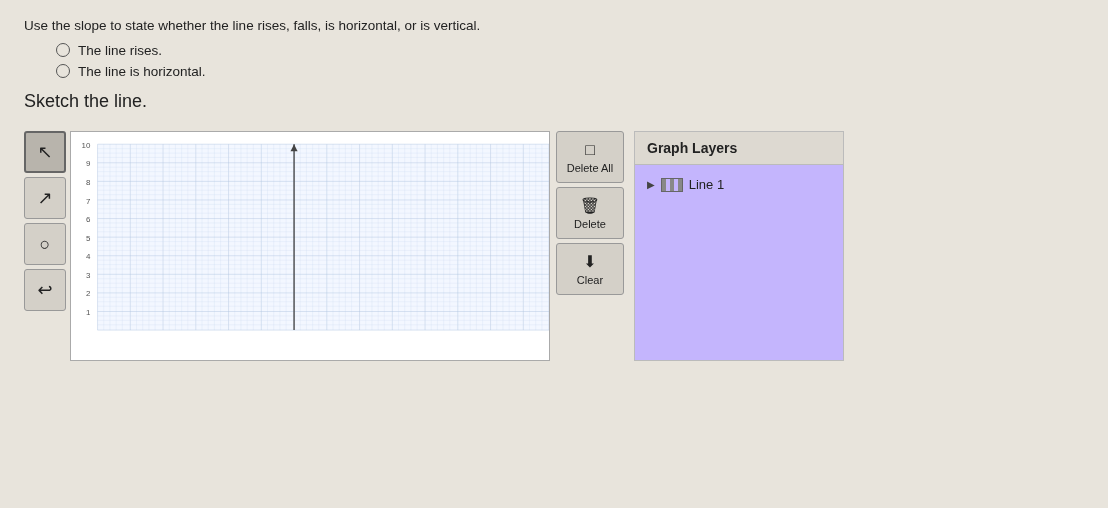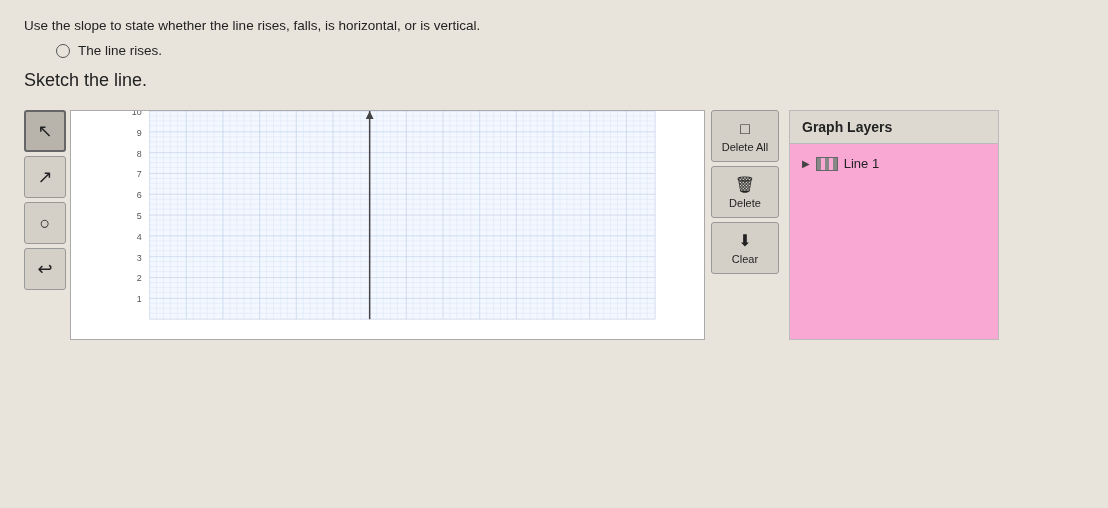--- a/index.html
+++ b/index.html
@@ -24,21 +24,21 @@
       margin-bottom: 10px;
     }
 
     .options {
       margin-left: 32px;
       margin-bottom: 6px;
     }
 
     .option-item {
       display: flex;
-      align-items: center;
+      align-items: flex-start;
       margin-bottom: 6px;
       font-size: 13.5px;
     }
 
     .option-radio {
       width: 14px;
       height: 14px;
       border: 1.5px solid #555;
       border-radius: 50%;
       margin-right: 8px;
@@ -80,21 +80,21 @@
     }
 
     .tool-btn.active {
       background: #b8b4ac;
       border: 2px solid #666;
     }
 
     
     .graph-container {
       position: relative;
-      width: 635px;
+      width: 480px;
       height: 230px;
       background: #fff;
       border: 1px solid #aaa;
     }
 
     .graph-grid {
       width: 100%;
       height: 100%;
     }
 
@@ -124,21 +124,21 @@
 
     .action-btn .icon {
       font-size: 16px;
     }
 
     
     .layers-panel {
       margin-left: 10px;
       width: 210px;
       border: 1px solid #bbb;
-      background: #f9a8d4;
+      background: #c4b5fd;
       min-height: 230px;
     }
 
     .layers-header {
       padding: 8px 12px;
       font-size: 14px;
       font-weight: bold;
       border-bottom: 1px solid #bbb;
       background: #ddd9d1;
     }
@@ -177,20 +177,24 @@
 <body>
 
 <div class="main-content">
   <p class="instruction">Use the slope to state whether the line rises, falls, is horizontal, or is vertical.</p>
 
   <div class="options">
 
   <div class="option-item">
         <span class="option-radio"></span>
         <span>The line rises.</span>
+      </div>
+      <div class="option-item">
+        <span class="option-radio"></span>
+        <span>The line is horizontal.</span>
       </div>
     </div>
 
   <p class="sketch-label">Sketch the line.</p>
 
   <div class="sketch-area">
 
     <div class="tool-panel">
     <div class="tool-btn active">↖</div>
         <div class="tool-btn">↗</div>

